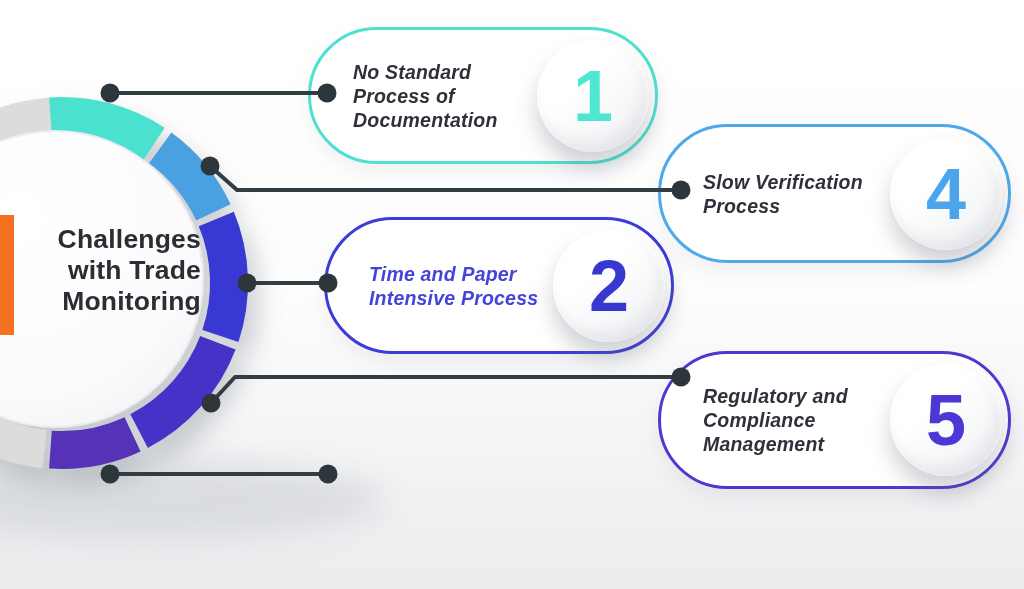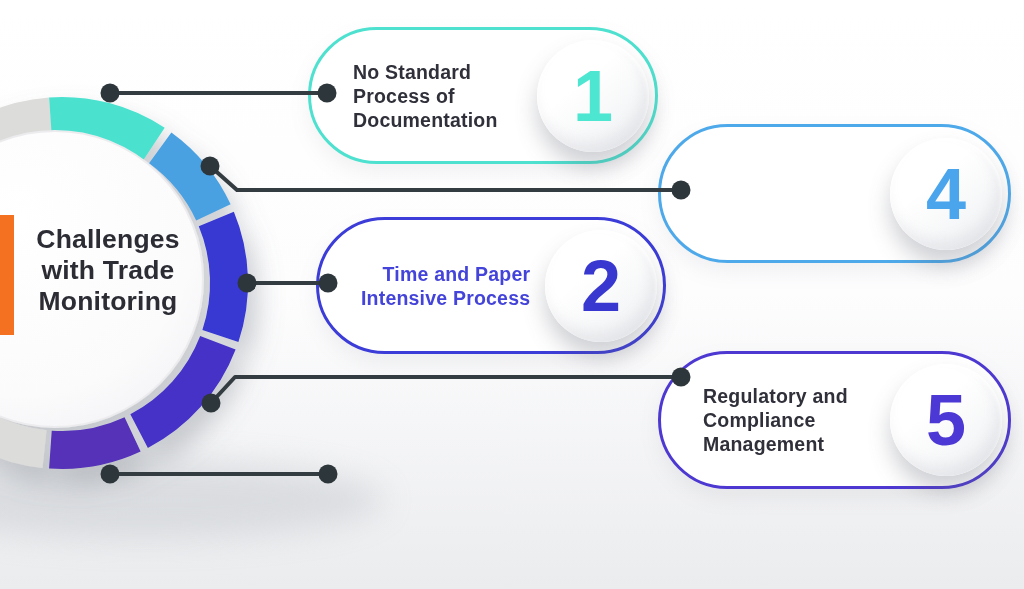--- a/index.html
+++ b/index.html
@@ -5,47 +5,47 @@
   html,body{margin:0;padding:0;background:#fff;}
   .stage{
     position:relative;width:1024px;height:589px;overflow:hidden;
     background:linear-gradient(180deg,#ffffff 0%,#fdfdfe 50%,#ebecee 100%);
     font-family:"Liberation Sans",sans-serif;
   }
   .layer{position:absolute;left:0;top:0;width:1024px;height:589px;}
   svg{display:block;}
   
   .title{
-    position:absolute;left:15px;top:224px;width:186px;text-align:center;
+    position:absolute;left:15px;top:224px;width:186px;text-align:right;
     font-size:26.5px;line-height:31px;font-weight:bold;color:#2C2C35;
     white-space:pre-line;letter-spacing:.2px;z-index:4;
   }
   .orange-bar{position:absolute;left:0;top:215px;width:14px;height:120px;z-index:4;}
   
   .capsule{
     position:absolute;background:#ffffff;border:3px solid var(--border-c,#ccc);
     border-radius:72px;box-shadow:0 9px 20px rgba(125,130,142,.10);z-index:2;
   }
   .capsule-label{
     position:absolute;left:42px;top:50%;transform:translateY(-50%);
     font-size:19.5px;line-height:24px;font-weight:bold;color:var(--label-c,#30303A);
-    white-space:pre-line;letter-spacing:.2px;
+    white-space:pre-line;letter-spacing:.2px;font-style:italic;
   }
   .num-circle{
     position:absolute;right:6px;top:50%;transform:translateY(-50%);
     width:112px;height:112px;border-radius:50%;
     background:linear-gradient(140deg,#ffffff 38%,#edeff1 100%);
     box-shadow:0 14px 22px rgba(95,100,112,.30),
                inset 0 3px 5px #ffffff,
                inset -5px -9px 14px rgba(140,145,160,.14);
     display:flex;align-items:center;justify-content:center;
   }
   .num{font-size:72px;font-weight:bold;line-height:1;color:var(--num-c,#333);}
   .c1{left:308px;top:27px;width:344px;height:131px;}
-  .c2{left:316px;top:217px;width:344px;height:131px;text-align:right;}
+  .c2{left:324px;top:217px;width:344px;height:131px;}
   .c3{left:305px;top:406px;width:345px;height:135px;}
   .c4{left:658px;top:124px;width:347px;height:133px;}
   .c5{left:658px;top:311px;width:347px;height:132px;margin-top:40px;}
   #overlay-svg{z-index:3;pointer-events:none;}
   #bg-svg{z-index:1;}
 </style>
 </head>
 <body>
 
 <div class="stage">
@@ -87,20 +87,22 @@
     </div>
   </div>
   <div class="capsule c2" style="--border-c: #3C3CD8; --num-c: #3838D0; --label-c: #4444DA;">
     <div class="capsule-label">Time and Paper
 Intensive Process</div>
     <div class="num-circle">
       <span class="num">2</span>
     </div>
   </div>
   <div class="capsule c4" style="--border-c: #4EA9EA; --num-c: #4AA5EC; --label-c: #30303A;">
+    <div class="capsule-label">Slow Verification
+Process</div>
     <div class="num-circle">
       <span class="num">4</span>
     </div>
   </div>
   <div class="capsule c5" style="--border-c: #4D39D2; --num-c: #4C38D4; --label-c: #30303A;">
     <div class="capsule-label">Regulatory and
 Compliance
 Management</div>
     <div class="num-circle">
       <span class="num">5</span>

